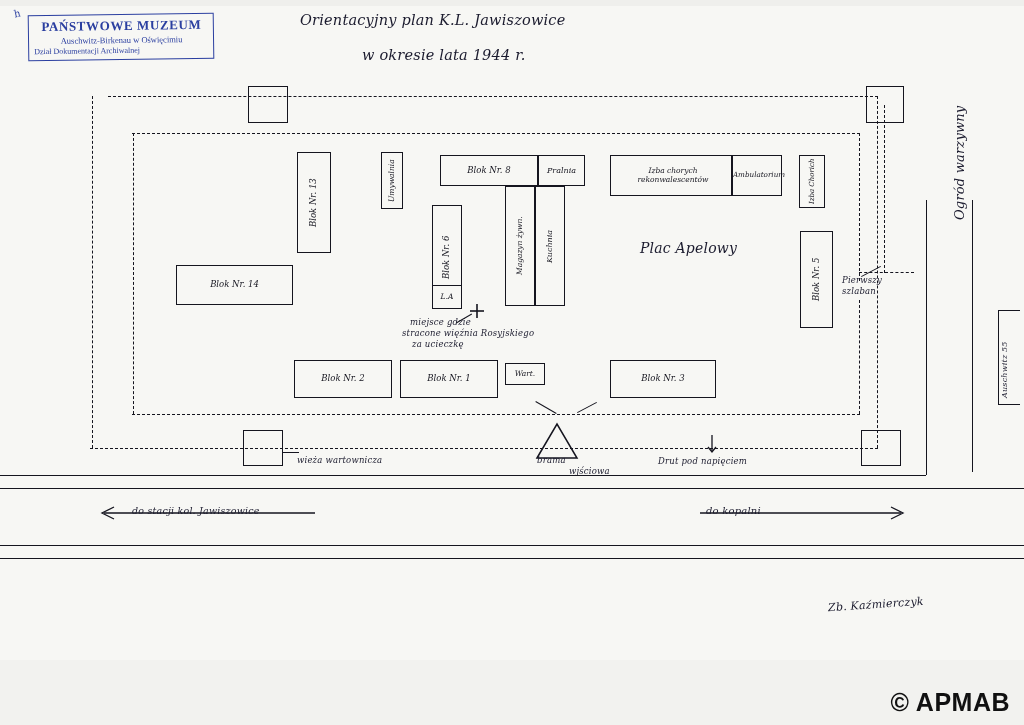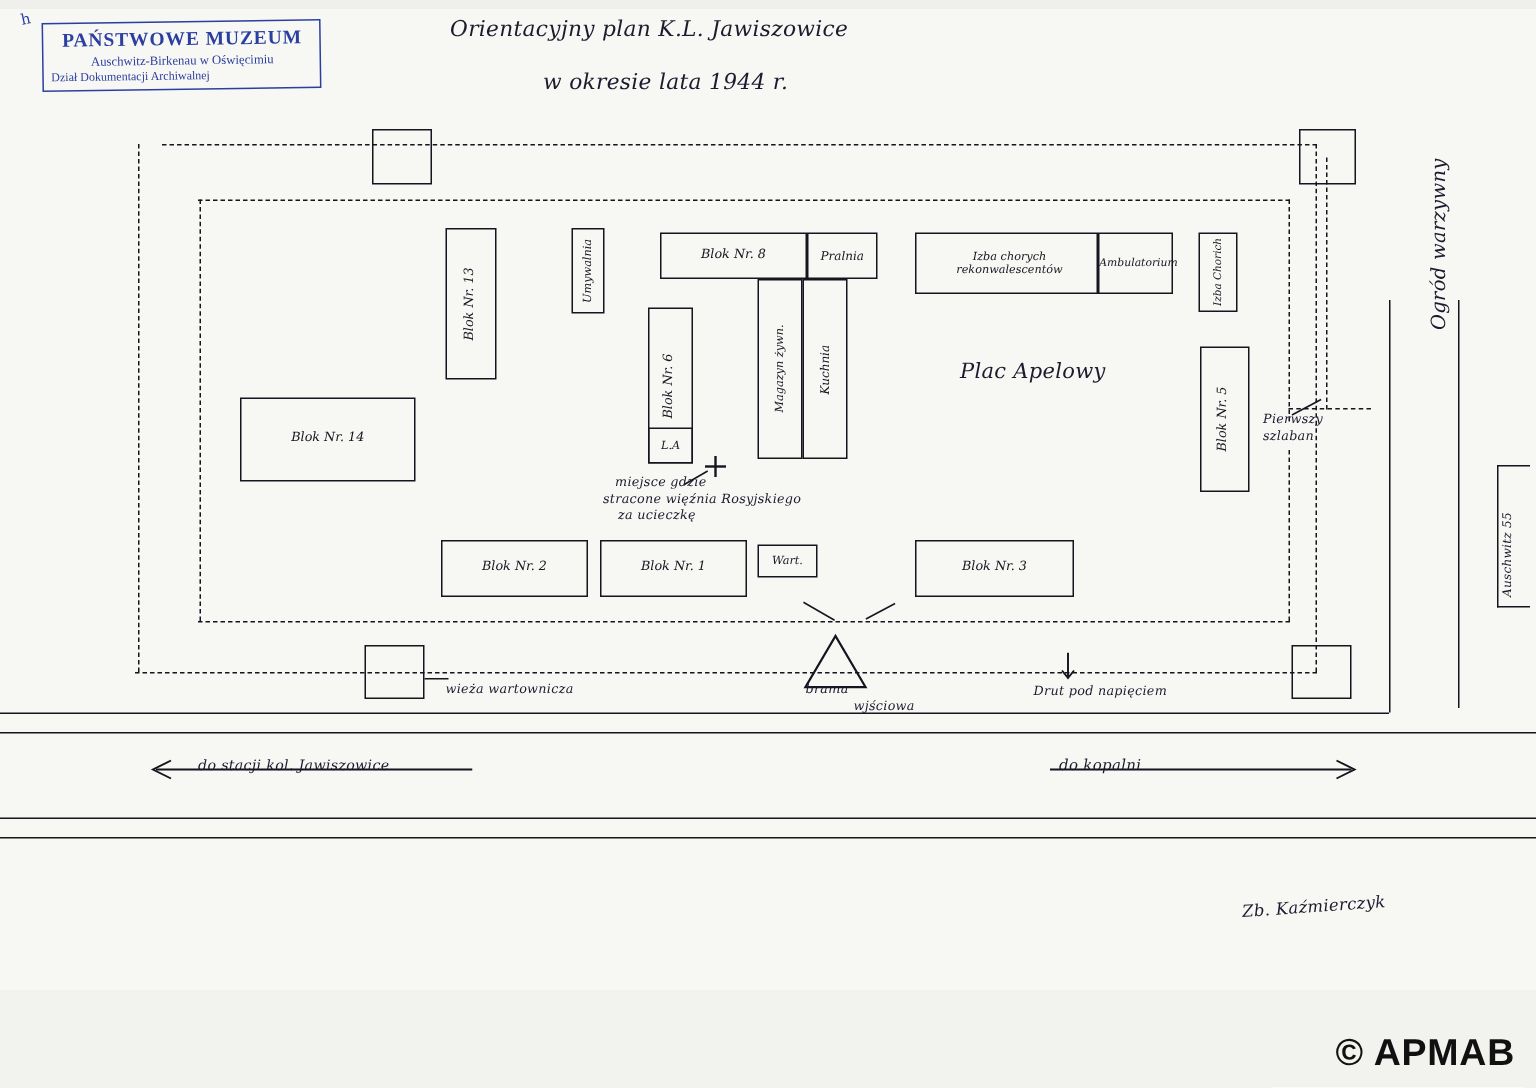--- a/index.html
+++ b/index.html
@@ -183,21 +183,21 @@
 
   <div class="box" style="left:248px; top:86px; width:40px; height:37px;"></div>
   <div class="box" style="left:866px; top:86px; width:38px; height:37px;"></div>
   <div class="box" style="left:243px; top:430px; width:40px; height:36px;"></div>
   <div class="box" style="left:861px; top:430px; width:40px; height:36px;"></div>
 
   <div class="box vert" style="left:297px; top:152px; width:34px; height:101px;">
     <span class="lbl">Blok Nr. 13</span>
   </div>
 
-  <div class="box" style="left:160px; top:265px; width:117px; height:56px;">
+  <div class="box" style="left:176px; top:265px; width:117px; height:40px;">
     <span class="lbl">Blok Nr. 14</span>
   </div>
 
   <div class="box vert" style="left:381px; top:152px; width:22px; height:57px;">
     <span class="lbl" style="font-size:7.5px;">Umywalnia</span>
   </div>
 
   <div class="box" style="left:440px; top:155px; width:98px; height:31px;">
     <span class="lbl">Blok Nr. 8</span>
   </div>
@@ -274,21 +274,21 @@
   <div style="position:absolute; left:535px; top:420px; width:46px; height:40px;">
     <svg width="46" height="40" viewBox="0 0 46 40">
       <polygon points="2,38 22,4 42,38" fill="none" stroke="#15151f" stroke-width="1.5"></polygon>
     </svg>
   </div>
   <div class="hand small-note" style="left:537px; top:455px;">brama</div>
   <div class="hand small-note" style="left:537px; top:466px;margin-left:32px;">wjściowa</div>
   <div class="solid-h" style="left:534px; top:407px; width:24px; transform:rotate(30deg);"></div>
   <div class="solid-h" style="left:576px; top:407px; width:22px; transform:rotate(-28deg);"></div>
 
-  <div class="hand small-note" style="left:658px; top:456px;margin-left:31px;">Drut pod napięciem</div>
+  <div class="hand small-note" style="left:658px; top:456px;">Drut pod napięciem</div>
   <div style="position:absolute; left:706px; top:435px; width:12px; height:20px;">
     <svg width="12" height="20" viewBox="0 0 12 20">
       <line x1="6" y1="0" x2="6" y2="16" stroke="#15151f" stroke-width="1.3"></line>
       <polyline points="2,12 6,17 10,12" fill="none" stroke="#15151f" stroke-width="1.3"></polyline>
     </svg>
   </div>
 
   <div class="hand" style="left:952px; top:220px; font-size:13px; transform:rotate(-90deg); transform-origin: 0 0;">Ogród warzywny</div>
 
   <div class="solid-v" style="left:926px; top:200px; height:275px;"></div>

